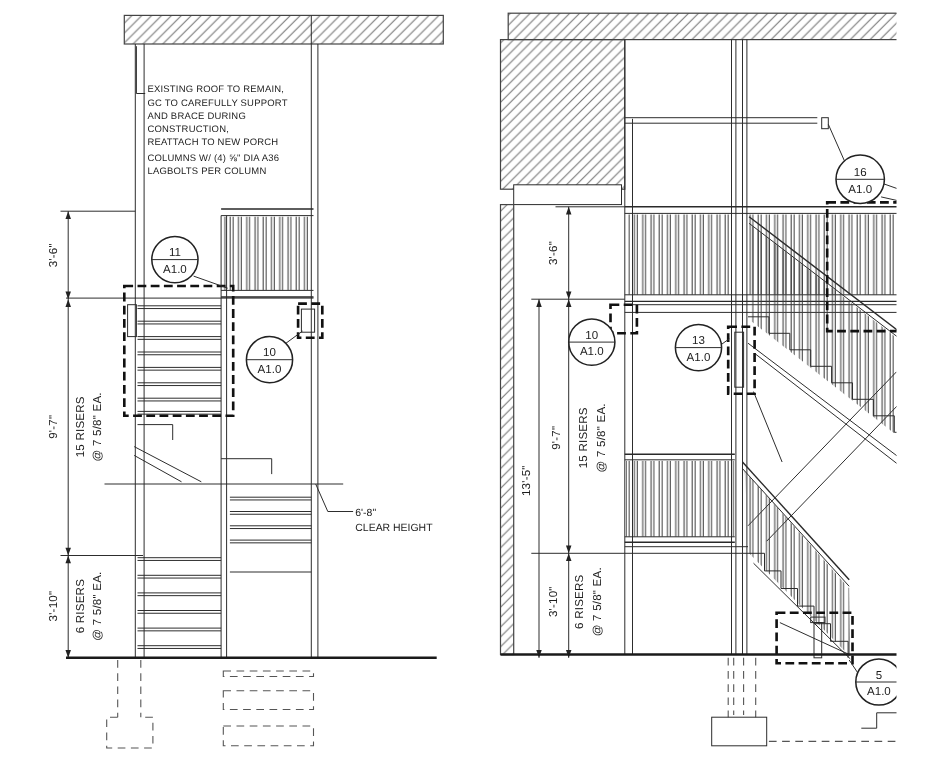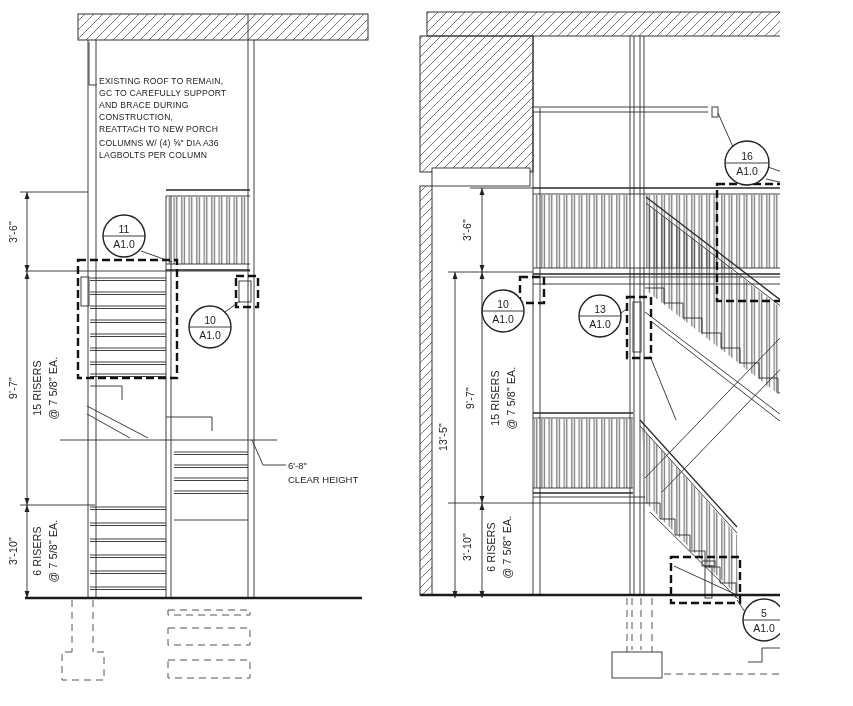--- a/index.html
+++ b/index.html
@@ -1,16 +1,16 @@
 <!DOCTYPE html>
 <html><head>
 <meta charset="utf-8">
 <style>
   html,body{margin:0;padding:0;background:#fff;}
-  .wrap{position:relative;width:780px;height:706px;background:#fff;overflow:hidden;}
+  .wrap{position:relative;width:780px;height:706px;background:#fff;overflow:hidden;margin-left:35px;}
   svg{display:block;}
   .ln{stroke:#2a2a2a;stroke-width:0.9;fill:none;}
   .ln2{stroke:#2a2a2a;stroke-width:1.3;fill:none;}
   .thick{stroke:#1a1a1a;stroke-width:2.4;fill:none;}
   .dashbox{stroke:#111;stroke-width:2.4;fill:none;stroke-dasharray:8 4;}
   .dashft{stroke:#555;stroke-width:1;fill:none;stroke-dasharray:7 5;}
   .callout{fill:#fff;stroke:#222;stroke-width:1.4;}
   .balfill{fill:url(#bal);stroke:none;}
   .hatchfill{fill:url(#hatch);stroke:#444;stroke-width:1.1;}
   .arrow{fill:#222;stroke:none;}

